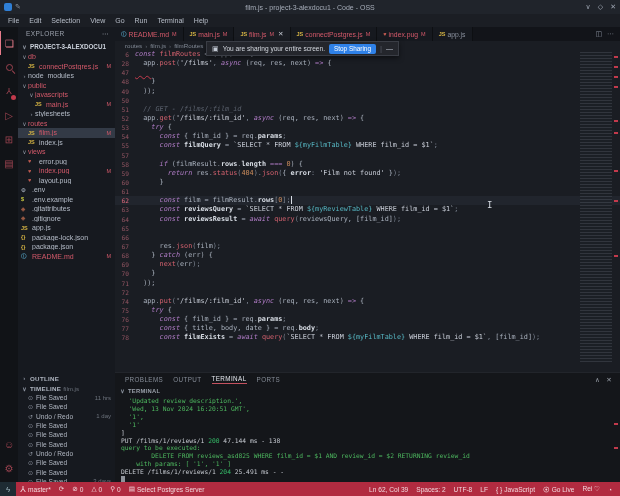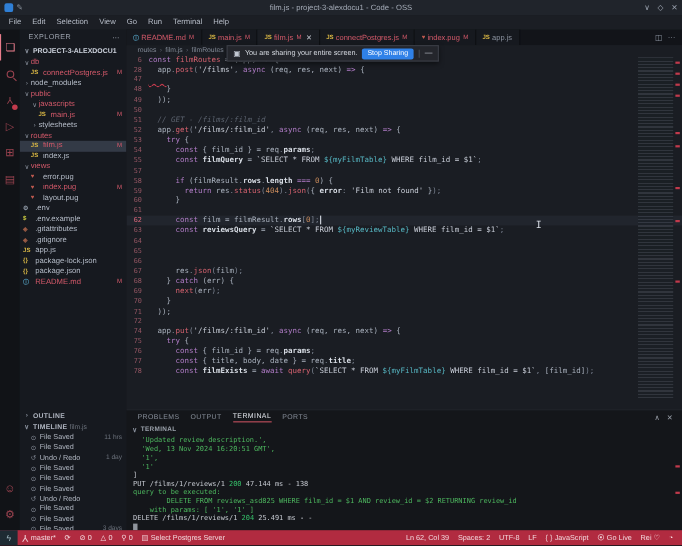--- a/index.html
+++ b/index.html
@@ -71,21 +71,21 @@
     display:flex; align-items:center; gap:3px; padding-left:10px; font-size:6.2px; color:#828a96; }
   .crumb-sep { color:#5c626c; }
 
   
   .code-area { position:absolute; left:115px; top:50px; right:0; height:322px; background:#1a1d23; overflow:hidden; }
   .code-line { display:flex; height:9.15px; line-height:9.15px; font-family:"DejaVu Sans Mono", monospace; font-size:6.8px; position:relative; }
   .code-line.current { background:rgba(130,140,160,0.08); }
   .ln { flex:0 0 20px; text-align:right; padding-right:6px; color:#935562; font-size:6.2px; }
   .current .ln { color:#e0697c; }
   .ct { white-space:pre; color:#a9b1bd; }
-  .k  { color:#b07cc6; }
+  .k  { color:#b07cc6; font-style:italic; }
   .fn { color:#d3616e; }
   .c  { color:#5b626e; font-style:italic; }
   .d  { color:#d9dee6; font-weight:bold; }
   .s  { color:#c9ced8; }
   .t  { color:#56b6c2; }
   .n  { color:#cc8c5c; }
   .p  { color:#7f8795; }
   .v  { color:#a9b1bd; }
   .sq { text-decoration:underline wavy #c23a4c; text-decoration-thickness:1px; }
   .caret { display:inline-block; width:1px; height:8px; background:#d8dde5; vertical-align:middle; }
@@ -451,20 +451,21 @@
         <div class="code-line current">
           <span class="ln">62</span>
           <span class="ct"><span class="k">      const</span><span class="v"> film = filmResult</span><span class="p">.</span><span class="d">rows</span><span class="p">[</span><span class="n">0</span><span class="p">];</span><span class="caret"></span></span>
         </div>
         <div class="code-line">
           <span class="ln">63</span>
           <span class="ct"><span class="k">      const </span><span class="d">reviewsQuery</span><span class="v"> = </span><span class="s">`SELECT * FROM </span><span class="t">${myReviewTable}</span><span class="s"> WHERE film_id = $1`</span><span class="p">;</span></span>
         </div>
         <div class="code-line">
           <span class="ln">64</span>
+          <span class="ct"><span class="k">      const </span><span class="d">reviewsResult</span><span class="v"> = </span><span class="k">await </span><span class="fn">query</span><span class="p">(</span><span class="v">reviewsQuery, [film_id]</span><span class="p">);</span></span>
         </div>
         <div class="code-line">
           <span class="ln">65</span>
         </div>
         <div class="code-line">
           <span class="ln">66</span>
           <span class="ct"></span>
         </div>
         <div class="code-line">
           <span class="ln">67</span>
@@ -497,21 +498,21 @@
         <div class="code-line">
           <span class="ln">75</span>
           <span class="ct"><span class="k">    try</span><span class="v"> {</span></span>
         </div>
         <div class="code-line">
           <span class="ln">76</span>
           <span class="ct"><span class="k">      const</span><span class="v"> { film_id } = req</span><span class="p">.</span><span class="d">params</span><span class="p">;</span></span>
         </div>
         <div class="code-line">
           <span class="ln">77</span>
-          <span class="ct"><span class="k">      const</span><span class="v"> { title, body, date } = req</span><span class="p">.</span><span class="d">title</span><span class="p">;</span></span>
+          <span class="ct"><span class="k">      const</span><span class="v"> { title, body, date } = req</span><span class="p">.</span><span class="d">body</span><span class="p">;</span></span>
         </div>
         <div class="code-line">
           <span class="ln">78</span>
           <span class="ct"><span class="k">      const </span><span class="d">filmExists</span><span class="v"> = </span><span class="k">await </span><span class="fn">query</span><span class="p">(</span><span class="s">`SELECT * FROM </span><span class="t">${myFilmTable}</span><span class="s"> WHERE film_id = $1`</span><span class="p">, </span><span class="v">[film_id]</span><span class="p">);</span></span>
         </div>
       </div>
     <div class="minimap"></div>
     <div class="ruler" id="ruler">
         <span style="top: 6px;"></span>
         <span style="top: 16px;"></span>

